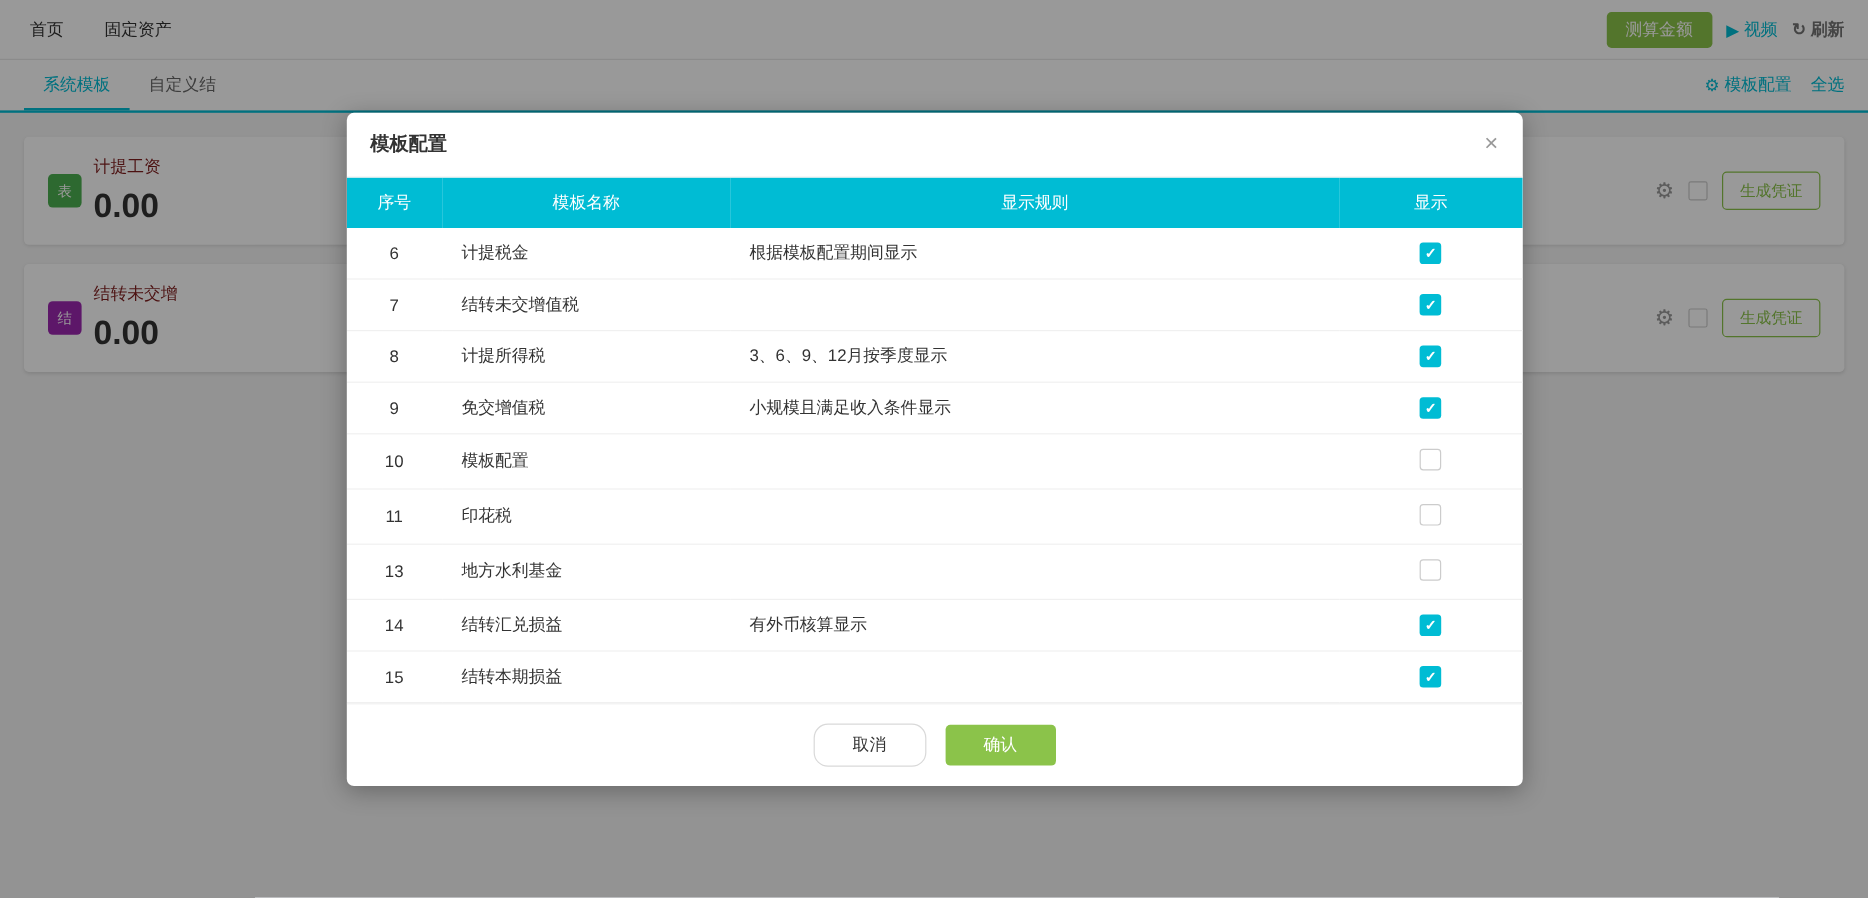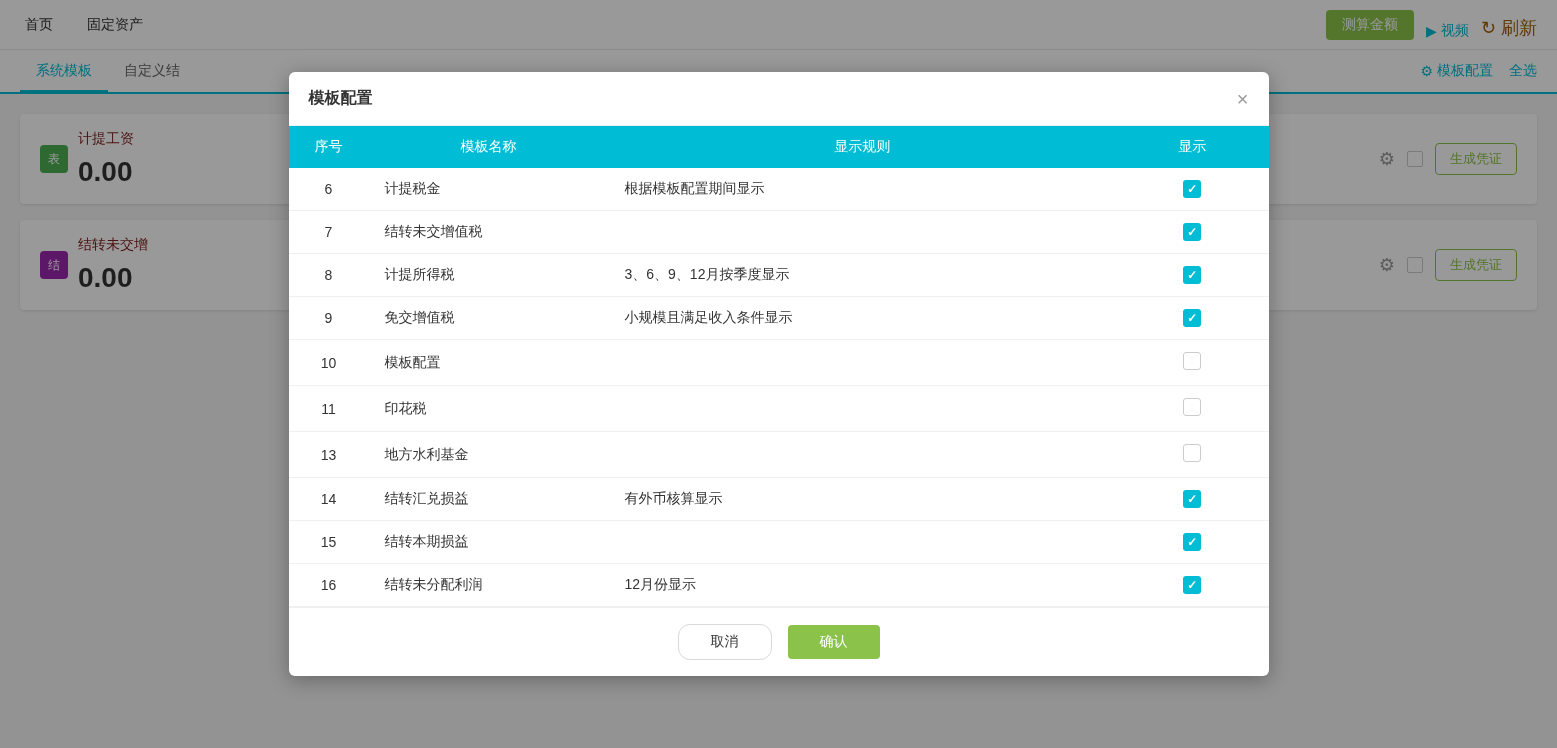--- a/index.html
+++ b/index.html
@@ -73,23 +73,24 @@
     }
     .action-link {
       color: #00bcd4;
       cursor: pointer;
       font-size: 14px;
       display: flex;
       align-items: center;
       gap: 4px;
     }
     .action-refresh {
-      color: #a16207;
-      cursor: pointer;
-      font-size: 18px;
+      color: #737373;
+      cursor: pointer;
+      font-size: 14px;
+      font-weight: bold;
     }
 
     
     .main-content {
       padding: 20px;
     }
     .card {
       background: #fff;
       border-radius: 4px;
       padding: 16px 20px;
@@ -316,21 +317,21 @@
       background: #8bc34a;
       color: #fff;
       border-radius: 4px;
       cursor: pointer;
       font-size: 14px;
     }
 
     
     .top-right-actions {
       display: flex;
-      align-items: flex-end;
+      align-items: center;
       gap: 12px;
       margin-left: auto;
     }
   </style>
 </head>
 <body>
 
 <div class="bg-page">
 
   <div class="top-nav">
@@ -462,26 +463,20 @@
                 <td>结转汇兑损益</td>
                 <td>有外币核算显示</td>
                 <td style="text-align: center;"><div class="cb-checked" style="display: inline-flex; align-items: center; justify-content: center; margin: 0px auto;"></div></td>
               </tr>
               <tr>
                 <td>15</td>
                 <td>结转本期损益</td>
                 <td></td>
                 <td style="text-align: center;"><div class="cb-checked" style="display: inline-flex; align-items: center; justify-content: center; margin: 0px auto;"></div></td>
               </tr>
-              <tr>
-                <td>16</td>
-                <td>结转未分配利润</td>
-                <td>12月份显示</td>
-                <td style="text-align: center;"><div class="cb-checked" style="display: inline-flex; align-items: center; justify-content: center; margin: 0px auto;"></div></td>
-              </tr>
             </tbody>
         </table>
       </div>
     </div>
 
     <div class="modal-footer">
       <button class="btn-cancel">取消</button>
       <button class="btn-confirm">确认</button>
     </div>
   </div>

